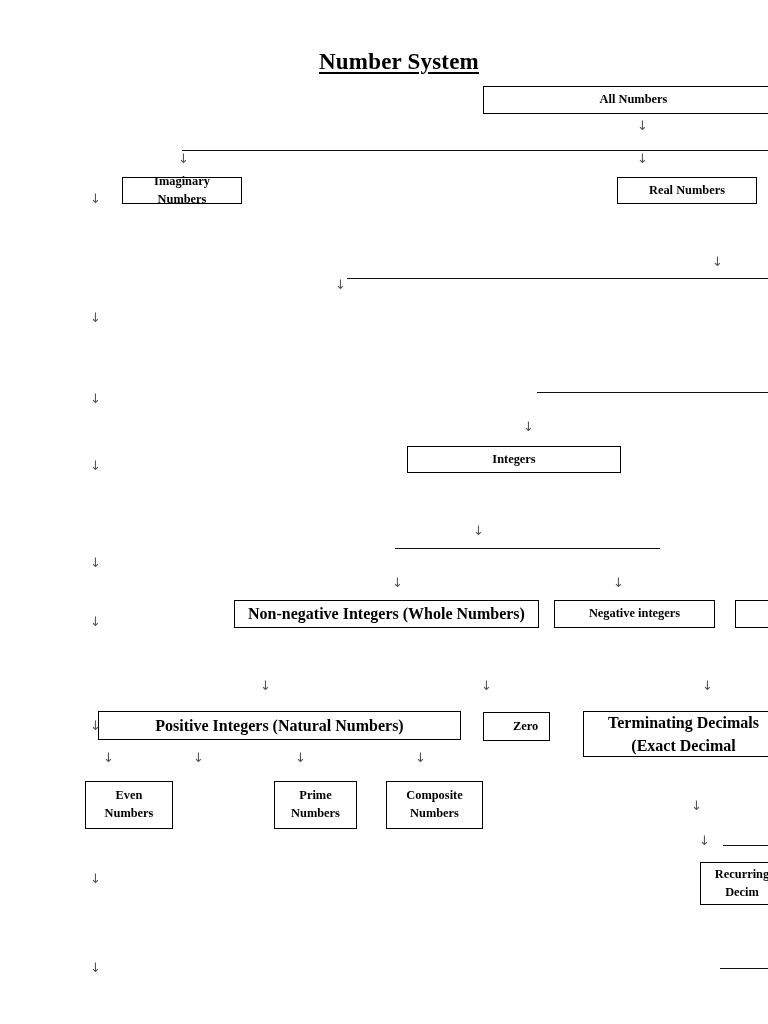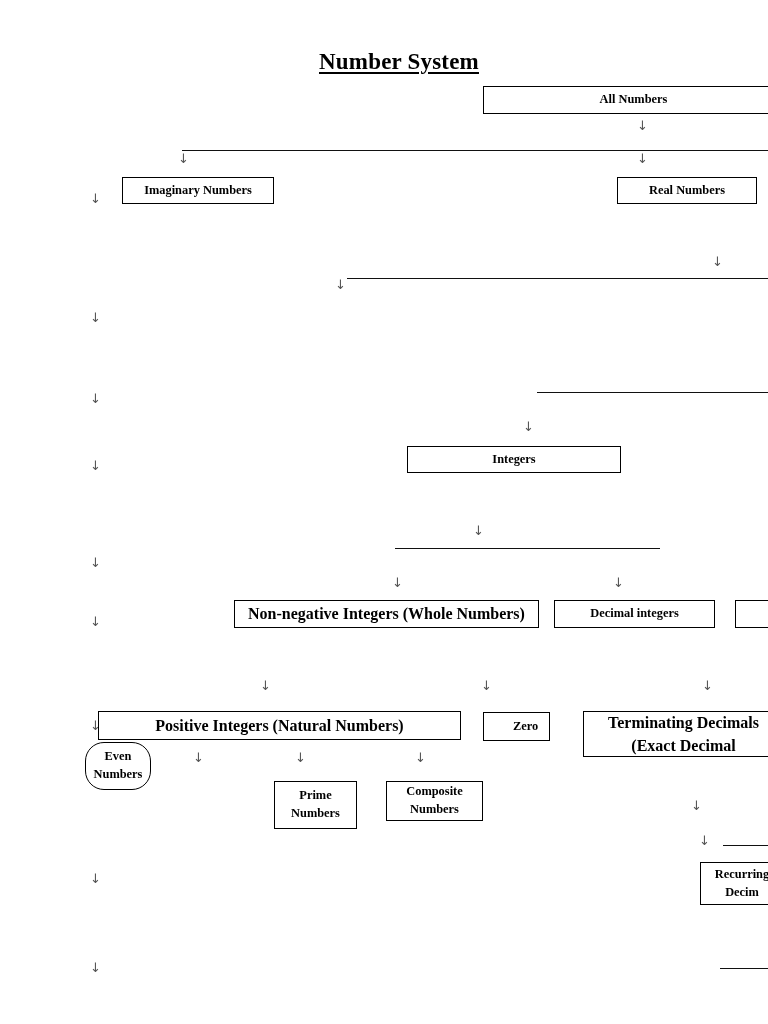--- a/index.html
+++ b/index.html
@@ -95,52 +95,52 @@
     <div class="arrow" style="left: 193px; top: 751px;">↓</div>
     <div class="arrow" style="left: 295px; top: 751px;">↓</div>
     <div class="arrow" style="left: 415px; top: 751px;">↓</div>
     <div class="arrow" style="left: 691px; top: 799px;">↓</div>
     <div class="arrow" style="left: 699px; top: 834px;">↓</div>
     <div class="arrow" style="left: 90px; top: 872px;">↓</div>
     <div class="arrow" style="left: 90px; top: 961px;">↓</div>
     <div class="node" style="left: 483px; top: 86px; width: 300px; height: 28px; border-right: none;">
       <span>All Numbers</span>
     </div>
-    <div class="node" style="left: 122px; top: 177px; width: 152px; height: 27px;">
+    <div class="node" style="left: 122px; top: 177px; width: 120px; height: 27px;">
       <span>Imaginary Numbers</span>
     </div>
     <div class="node" style="left: 617px; top: 177px; width: 140px; height: 27px;">
       <span>Real Numbers</span>
     </div>
     <div class="node" style="left: 407px; top: 446px; width: 214px; height: 27px;">
       <span>Integers</span>
     </div>
     <div class="node wide-label" style="left: 234px; top: 600px; width: 305px; height: 28px;">
       <span>Non-negative Integers (Whole Numbers)</span>
     </div>
     <div class="node" style="left: 554px; top: 600px; width: 161px; height: 28px;">
-      <span>Decimal integers</span>
+      <span>Negative integers</span>
     </div>
     <div class="node" style="left: 735px; top: 600px; width: 60px; height: 28px; border-right: none;">
       <span></span>
     </div>
     <div class="node wide-label" style="left: 98px; top: 711px; width: 363px; height: 29px;">
       <span>Positive Integers (Natural Numbers)</span>
     </div>
     <div class="node" style="left: 483px; top: 712px; width: 67px; height: 29px; padding-left: 24px;">
       <span>Zero</span>
     </div>
     <div class="node wide-label" style="left: 583px; top: 711px; width: 200px; height: 46px; border-right: none;">
       <span>Terminating Decimals (Exact Decimal</span>
     </div>
-    <div class="node" style="left: 85px; top: 742px; width: 66px; height: 48px; border-radius: 19px;">
+    <div class="node" style="left: 85px; top: 781px; width: 88px; height: 48px;">
       <span>Even Numbers</span>
     </div>
     <div class="node" style="left: 274px; top: 781px; width: 83px; height: 48px;">
       <span>Prime Numbers</span>
     </div>
-    <div class="node" style="left: 386px; top: 781px; width: 97px; height: 40px;">
+    <div class="node" style="left: 386px; top: 781px; width: 97px; height: 48px;">
       <span>Composite Numbers</span>
     </div>
     <div class="node" style="left: 700px; top: 862px; width: 83px; height: 43px; border-right: none;">
       <span>Recurring Decim</span>
     </div>
   </div>
 
 </body></html>

